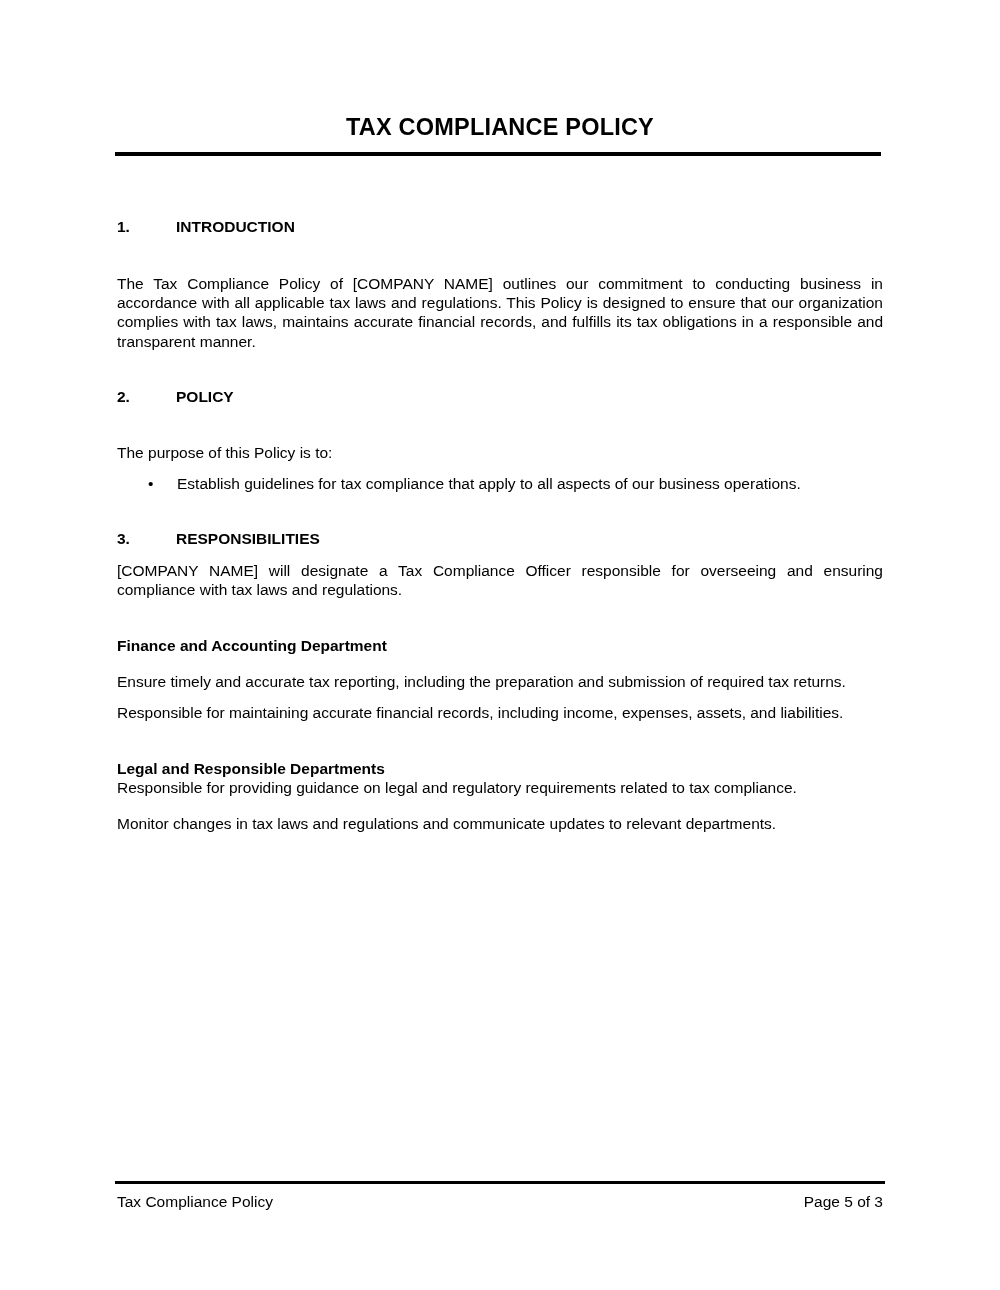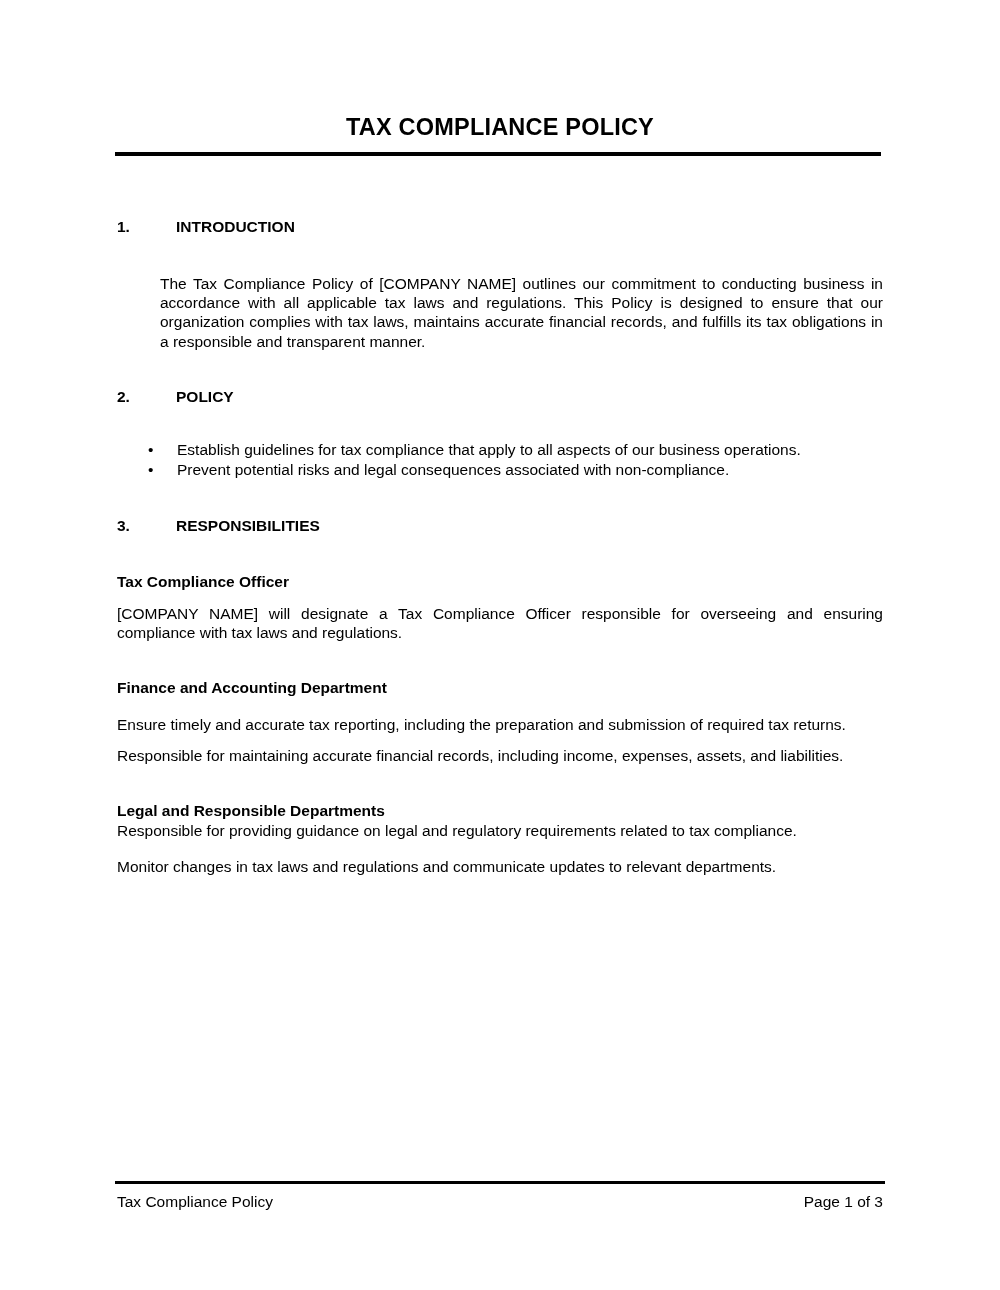--- a/index.html
+++ b/index.html
@@ -47,25 +47,25 @@
     flex: 0 0 59px;
   }
   .sh-1 { margin-top: 61px; }
   .sh-2 { margin-top: 36px; }
   .sh-3 { margin-top: 36px; }
   .para {
     margin: 0;
     text-align: justify;
   }
   .para-left { text-align: left; }
-  .intro-para { margin-top: 37px; margin-left: 43px; }
+  .intro-para { margin-top: 37px; }
   .purpose-lead { margin-top: 37px; }
   .bullet-list {
     list-style: none;
-    margin: 34px 0 0 0;
+    margin: 11px 0 0 0;
     padding: 0;
   }
   .bullet-item {
     padding-left: 60px;
     position: relative;
     line-height: 1.27;
   }
   .bullet-item::before {
     content: "\2022";
     position: absolute;
@@ -110,43 +110,42 @@
     <div class="section-heading sh-1">
       <span class="section-number">1.</span>
       <span>INTRODUCTION</span>
     </div>
     <p class="para intro-para">The Tax Compliance Policy of [COMPANY NAME] outlines our commitment to conducting business in accordance with all applicable tax laws and regulations. This Policy is designed to ensure that our organization complies with tax laws, maintains accurate financial records, and fulfills its tax obligations in a responsible and transparent manner.</p>
 
     <div class="section-heading sh-2">
       <span class="section-number">2.</span>
       <span>POLICY</span>
     </div>
+    <p class="para para-left purpose-lead">The purpose of this Policy is to:</p>
     <ul class="bullet-list">
       <li class="bullet-item">Establish guidelines for tax compliance that apply to all aspects of our business operations.</li>
-      <li class="bullet-item">Prevent potential risks and legal consequences associated with non-compliance.</li>
     </ul>
 
     <div class="section-heading sh-3">
       <span class="section-number">3.</span>
       <span>RESPONSIBILITIES</span>
     </div>
 
-    <div class="subsection-heading">Tax Compliance Officer</div>
     <p class="para sub-para">[COMPANY NAME] will designate a Tax Compliance Officer responsible for overseeing and ensuring compliance with tax laws and regulations.</p>
 
     <div class="subsection-heading tight">Finance and Accounting Department</div>
     <p class="para sub-para-2">Ensure timely and accurate tax reporting, including the preparation and submission of required tax returns.</p>
     <p class="para sub-para">Responsible for maintaining accurate financial records, including income, expenses, assets, and liabilities.</p>
 
     <div class="subsection-heading tight">Legal and Responsible Departments</div>
     <p class="para para-left sub-para-spaced">Responsible for providing guidance on legal and regulatory requirements related to tax compliance.</p>
     <p class="para para-left sub-para-2">Monitor changes in tax laws and regulations and communicate updates to relevant departments.</p>
 
   </div>
 
   <div class="footer">
     <hr class="footer-rule">
     <div class="footer-row">
       <span>Tax Compliance Policy</span>
-      <span>Page 1 of 3</span>
+      <span>Page 5 of 3</span>
     </div>
   </div>
 </div>
 
 </body></html>

